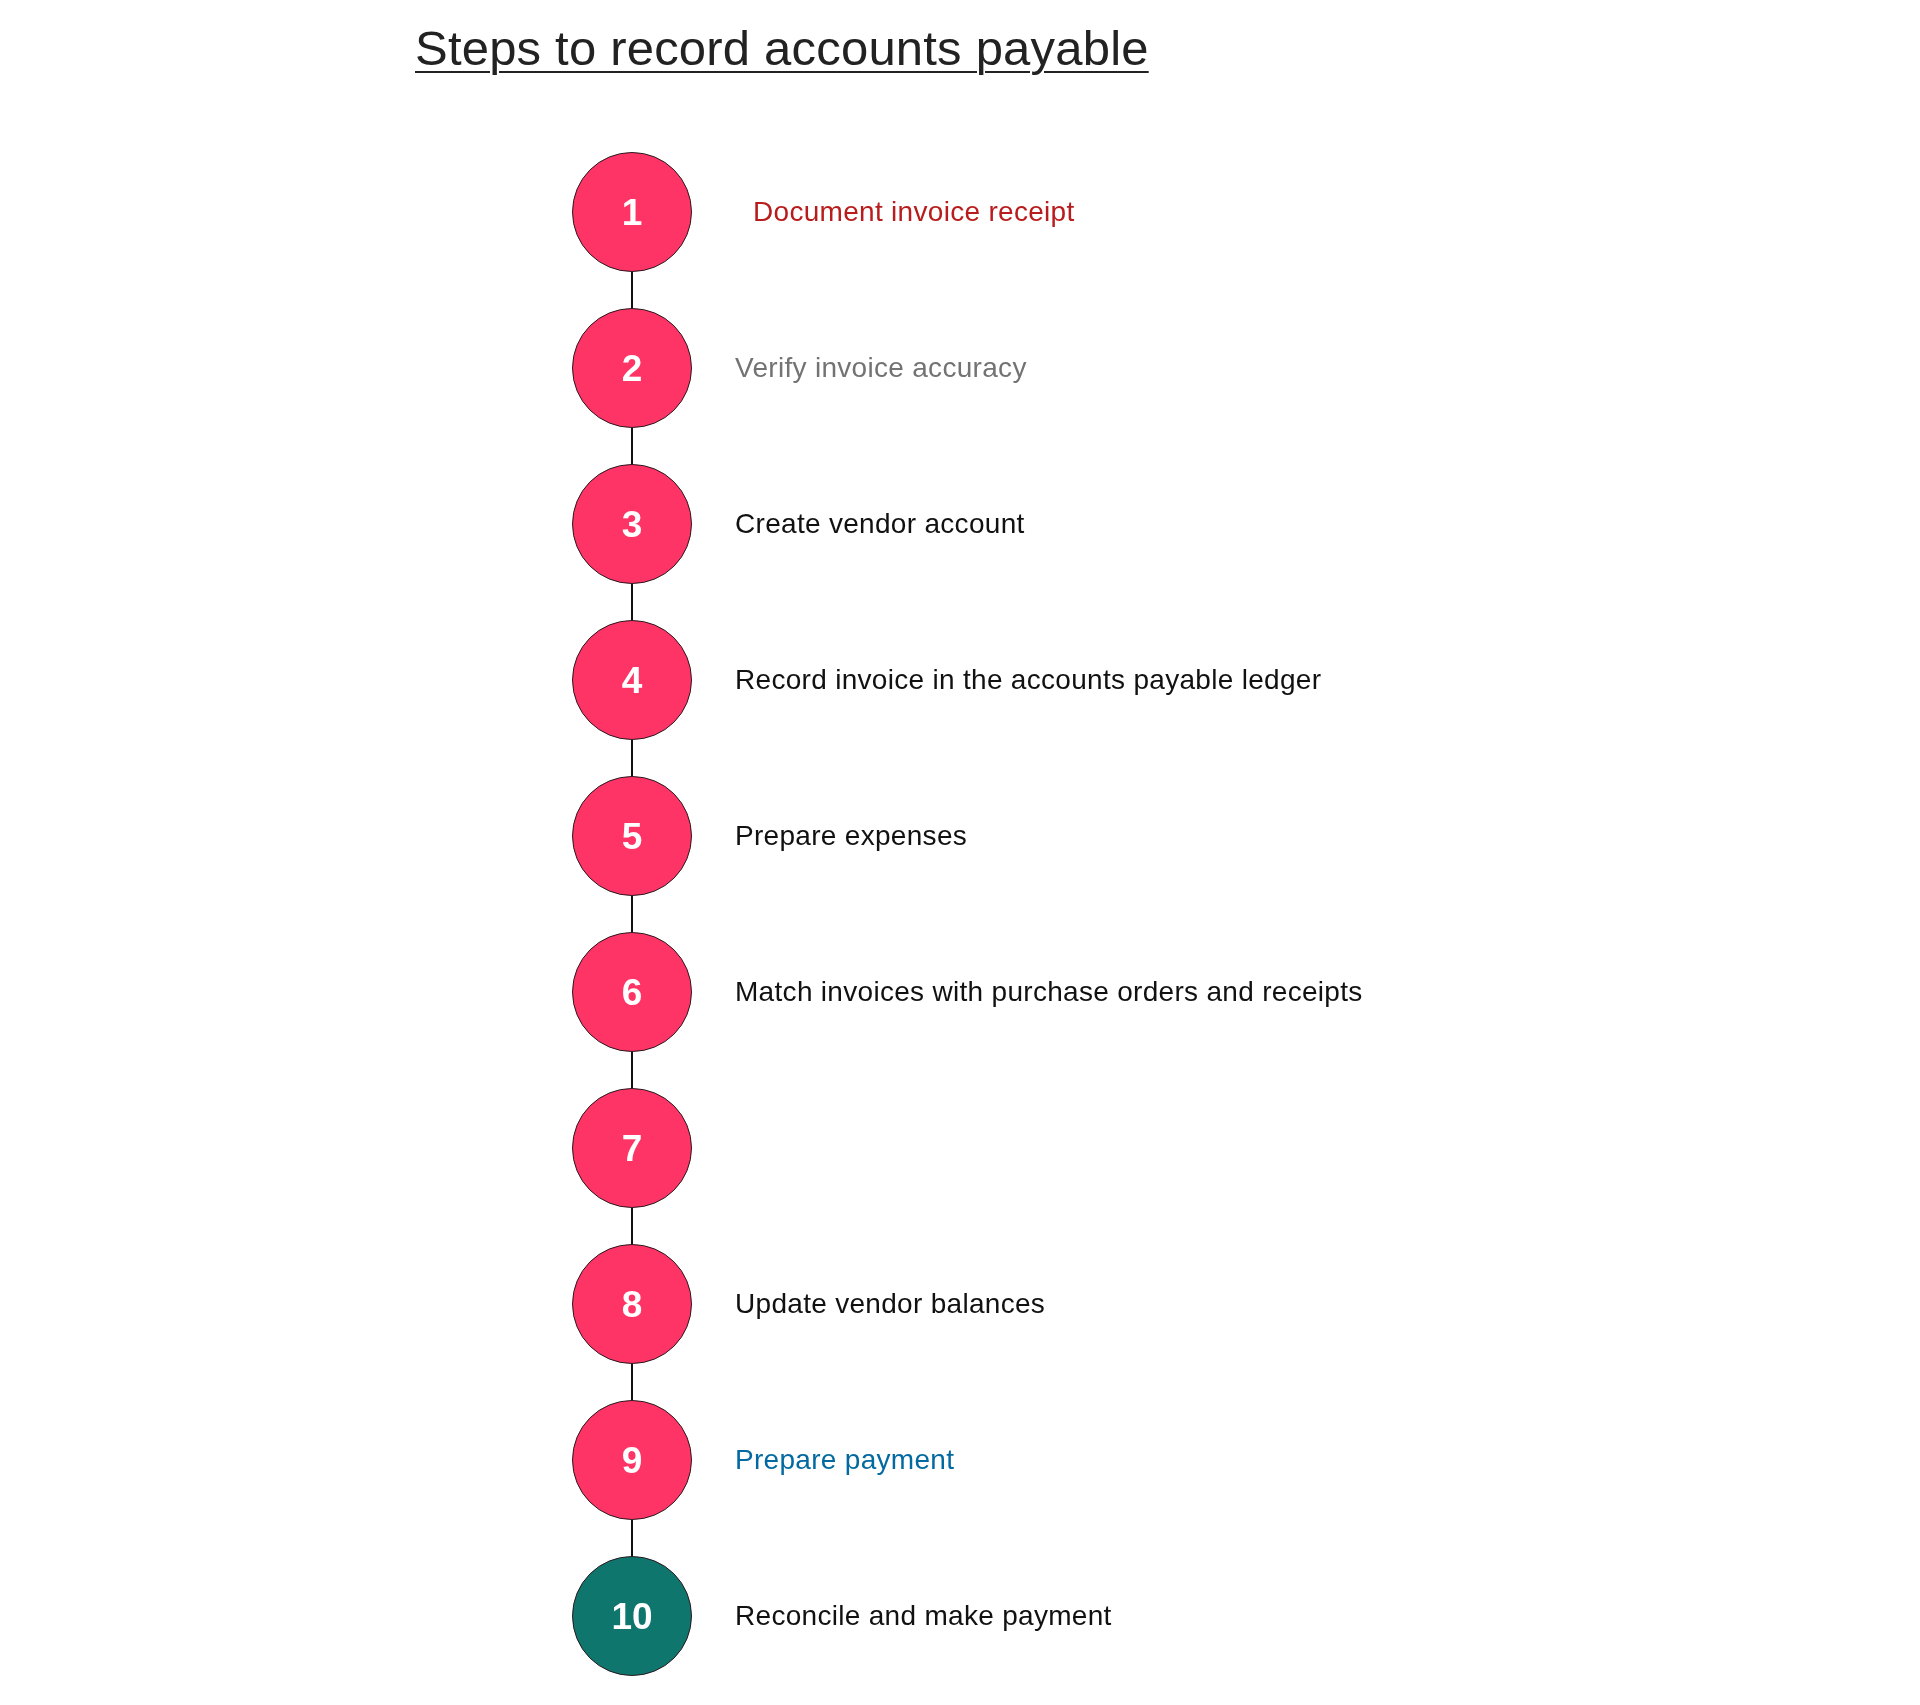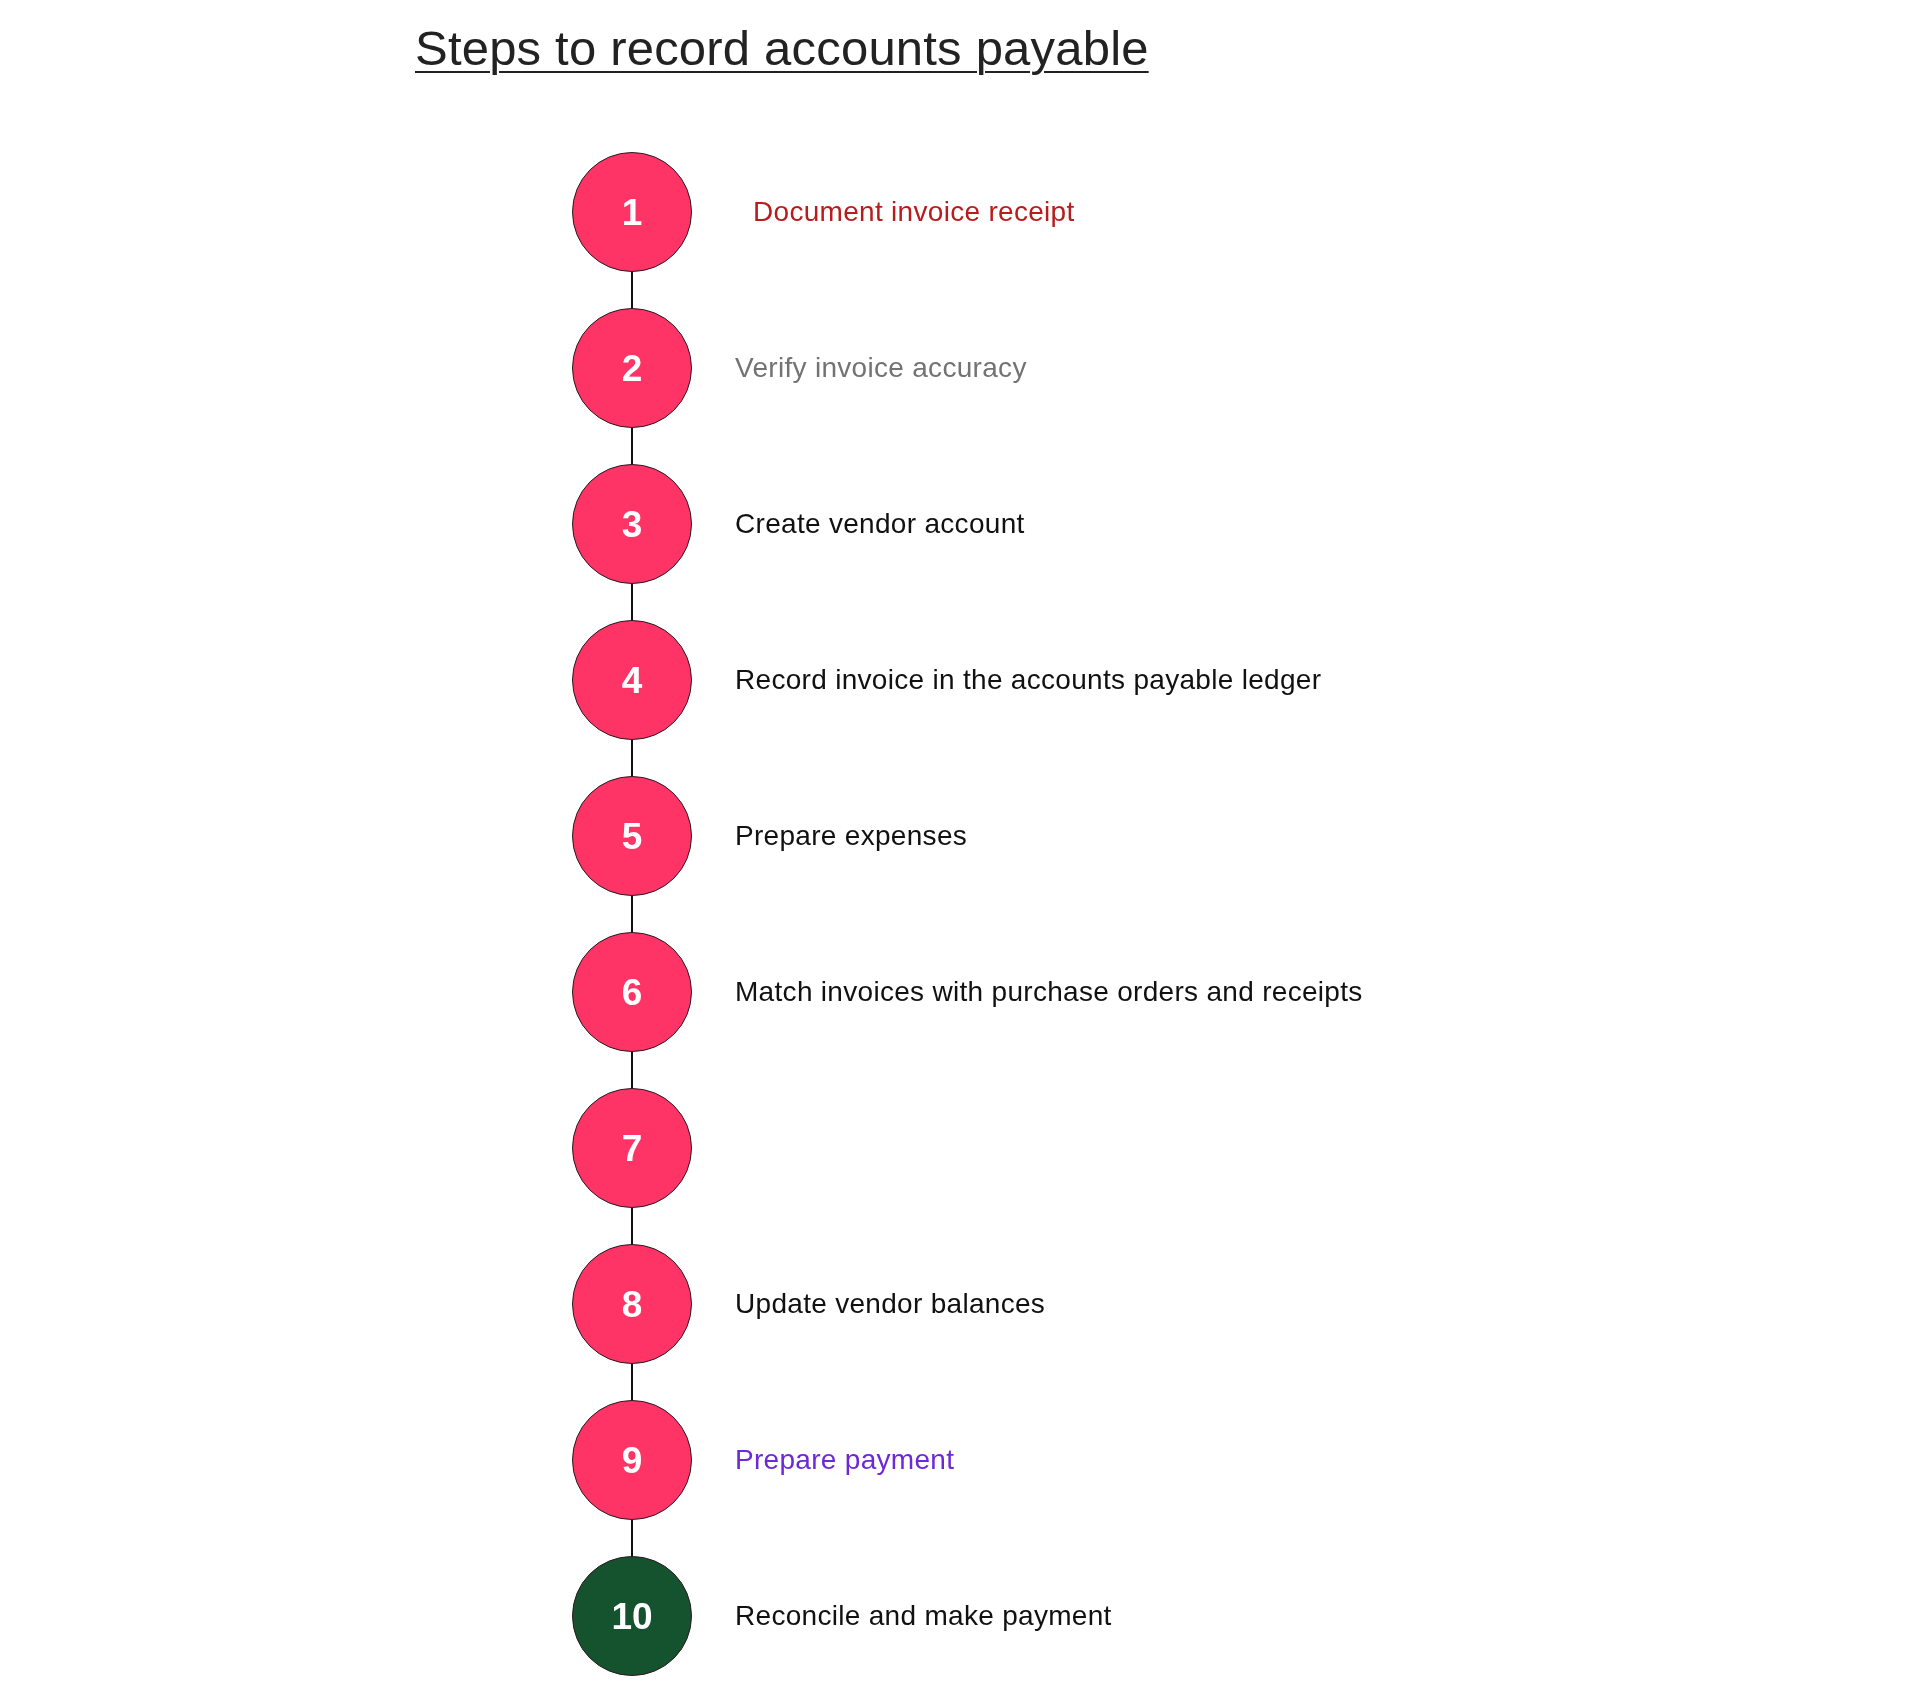--- a/index.html
+++ b/index.html
@@ -123,19 +123,19 @@
   </div>
   <div class="step" style="top:1088px;">
     <div class="step-circle" style="background: rgb(254, 52, 102); border-color: rgb(42, 26, 30); color: rgb(255, 255, 255);">7</div>
   </div>
   <div class="step" style="top:1244px;">
     <div class="step-circle" style="background: rgb(254, 52, 102); border-color: rgb(42, 26, 30); color: rgb(255, 255, 255);">8</div>
     <div class="step-label" style="color: rgb(17, 17, 17);">Update vendor balances</div>
   </div>
   <div class="step" style="top:1400px;">
     <div class="step-circle" style="background: rgb(254, 52, 102); border-color: rgb(42, 26, 30); color: rgb(255, 255, 255);">9</div>
-    <div class="step-label" style="color: #6d28d9;">Prepare payment</div>
+    <div class="step-label" style="color: #0369a1;">Prepare payment</div>
   </div>
   <div class="step" style="top:1556px;">
-    <div class="step-circle" style="background: #14532d; border-color: rgb(42, 26, 30); color: rgb(255, 255, 255);">10</div>
+    <div class="step-circle" style="background: #0f766e; border-color: rgb(42, 26, 30); color: rgb(255, 255, 255);">10</div>
     <div class="step-label" style="color: rgb(17, 17, 17);">Reconcile and make payment</div>
   </div>
 </div>
 
 </body></html>

